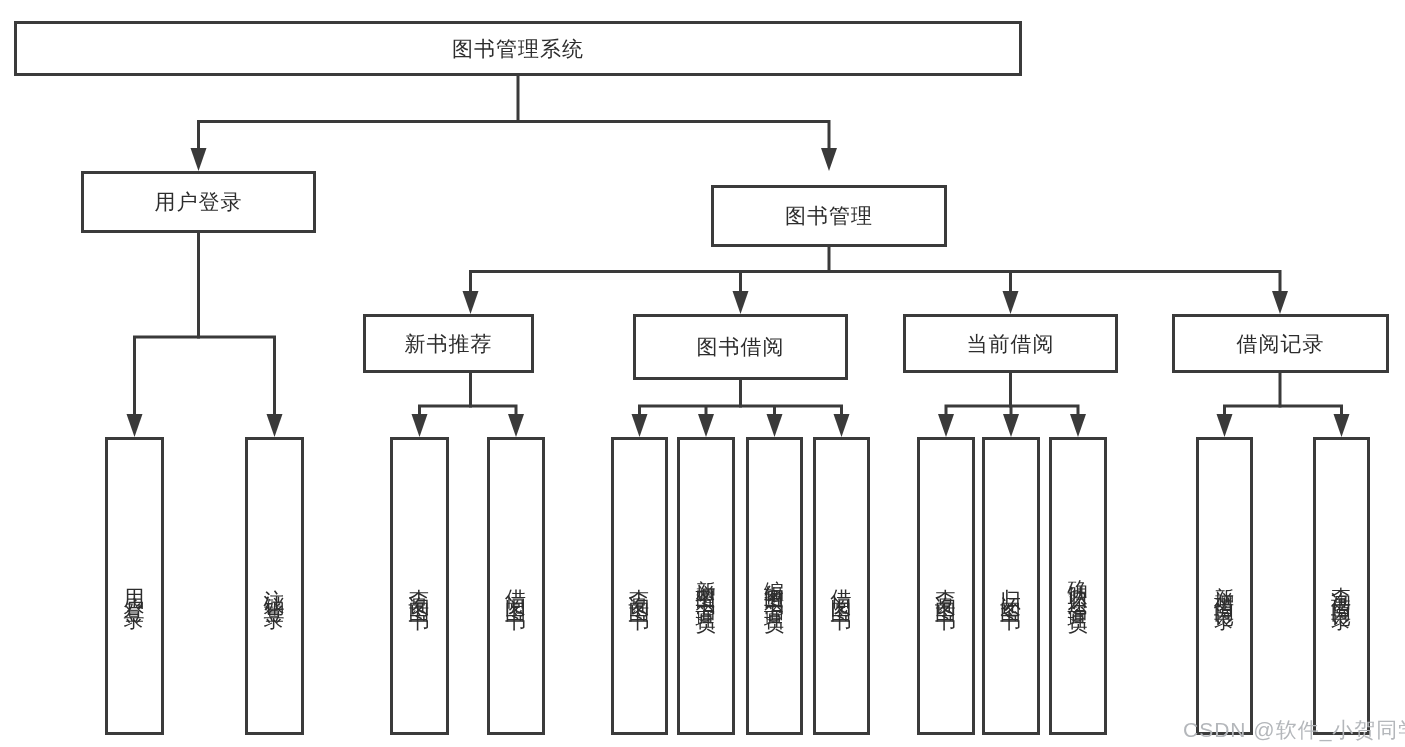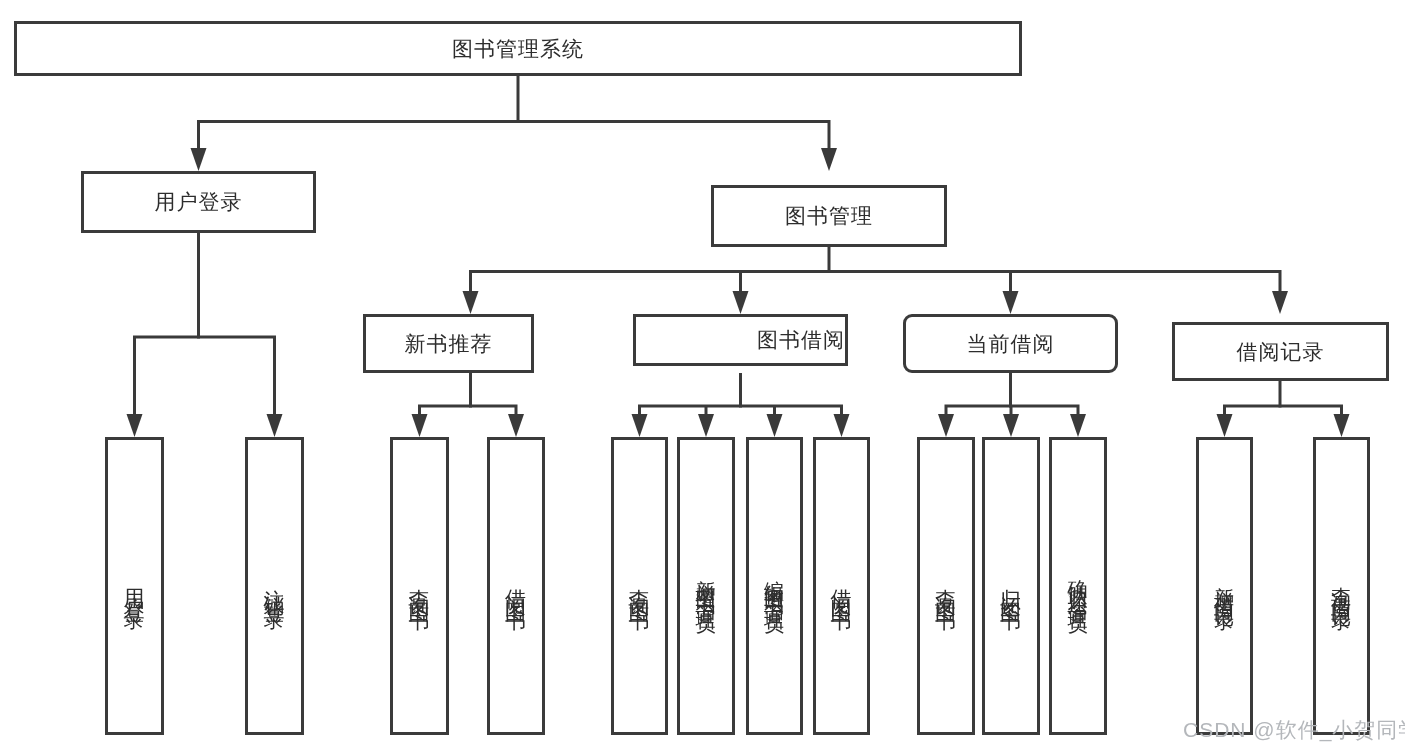--- a/index.html
+++ b/index.html
@@ -47,23 +47,23 @@
   }
   .v-node.tight span {
     letter-spacing: 5px;
     font-size: 20px;
   }
   
   .n-root  { left: 14px;  top: 13px;  width: 1008px; height: 55px; margin-top: 8px; }
   .n-login { left: 81px;  top: 171px; width: 235px;  height: 62px; }
   .n-mgmt  { left: 711px; top: 171px; width: 236px;  height: 62px; margin-top: 14px; }
   .n-l2a   { left: 363px;  top: 314px; width: 171px; height: 59px; }
-  .n-l2b   { left: 633px;  top: 314px; width: 215px; height: 52px; justify-content: flex-end; }
-  .n-l2c   { left: 903px;  top: 314px; width: 215px; height: 59px; border-radius: 9px; }
-  .n-l2d   { left: 1172px; top: 322px; width: 217px; height: 59px; }
+  .n-l2b   { left: 633px;  top: 314px; width: 215px; height: 66px; }
+  .n-l2c   { left: 903px;  top: 314px; width: 215px; height: 59px; }
+  .n-l2d   { left: 1172px; top: 314px; width: 217px; height: 59px; }
   .leaf    { top: 437px; height: 298px; width: 59px; }
   .f-01 { left: 105px; }
   .f-02 { left: 245px; }
   .f-03 { left: 390px; }
   .f-04 { left: 487px; width: 58px; }
   .f-05 { left: 611px; width: 57px; }
   .f-06 { left: 677px; width: 58px; }
   .f-07 { left: 746px; width: 57px; }
   .f-08 { left: 813px; width: 57px; }
   .f-09 { left: 917px; width: 58px; }

